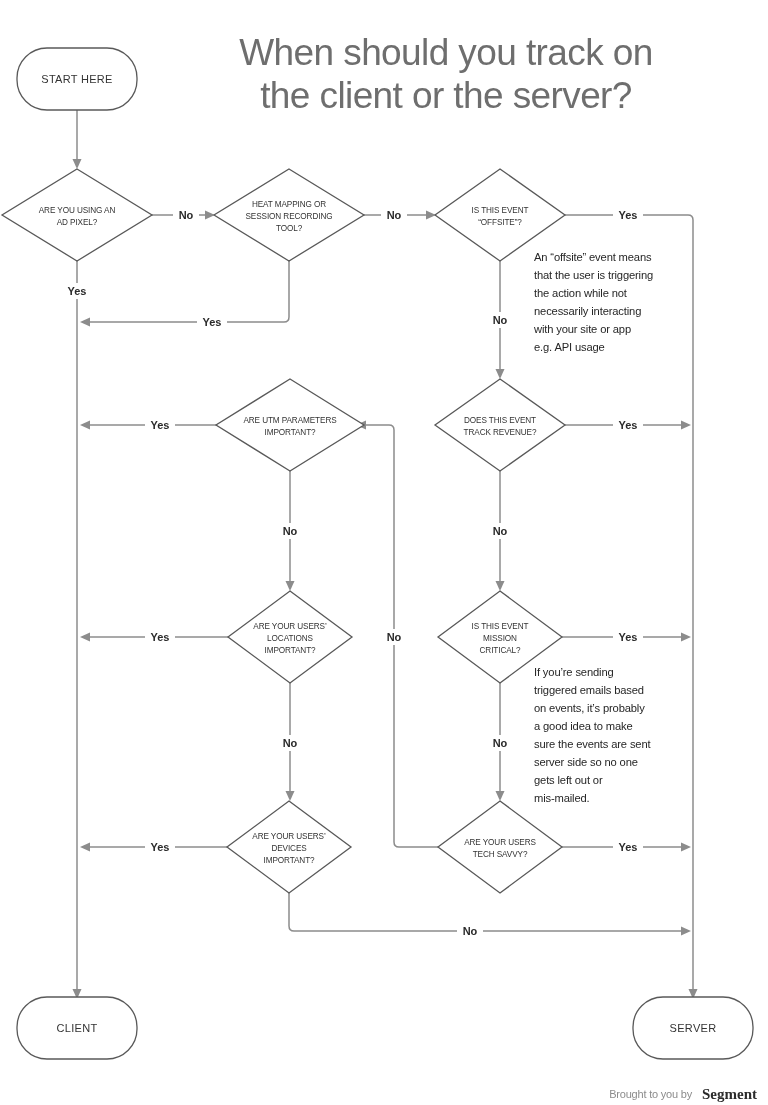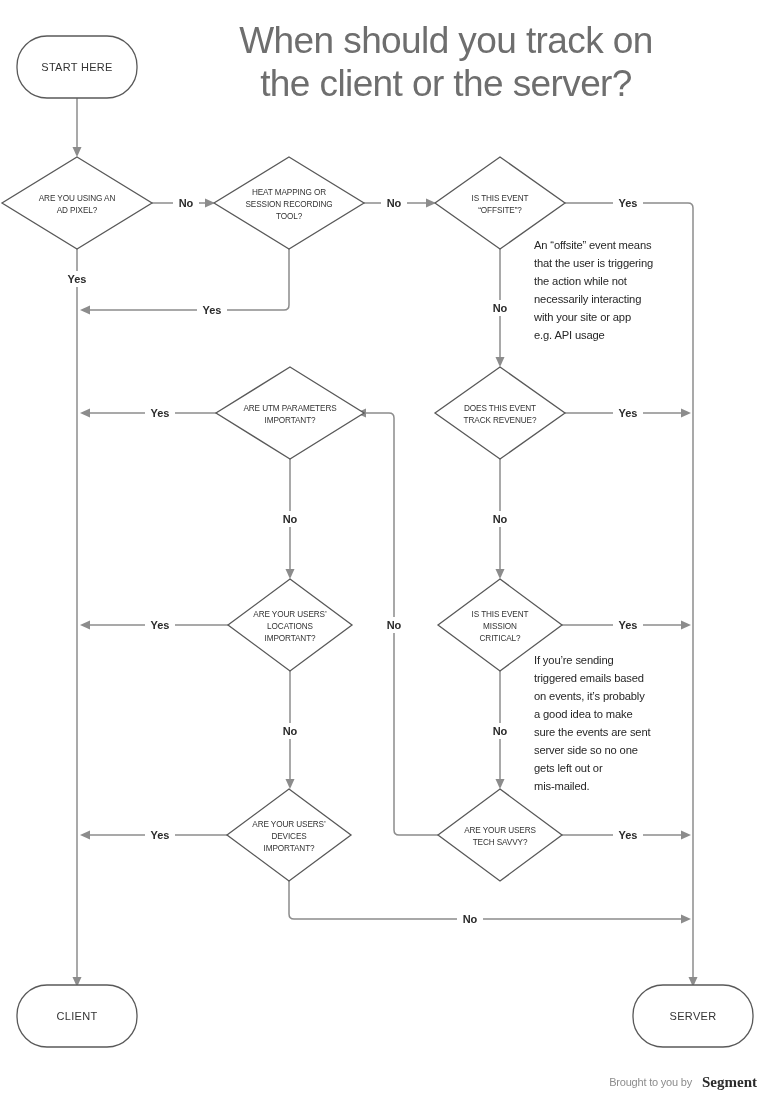--- a/index.html
+++ b/index.html
@@ -9,21 +9,21 @@
   }
   body {
     width: 768px;
     height: 1105px;
     font-family: "Liberation Sans", sans-serif;
     position: relative;
     overflow: hidden;
   }
   #chart-root {
     position: absolute;
-    top: 0; left: 0;
+    top: 12px; left: 0;
     width: 768px;
     height: 960px;
   }
   svg { display: block; }
 
   .node-shape {
     fill: #ffffff;
     stroke: #595959;
     stroke-width: 1.3;
   }

